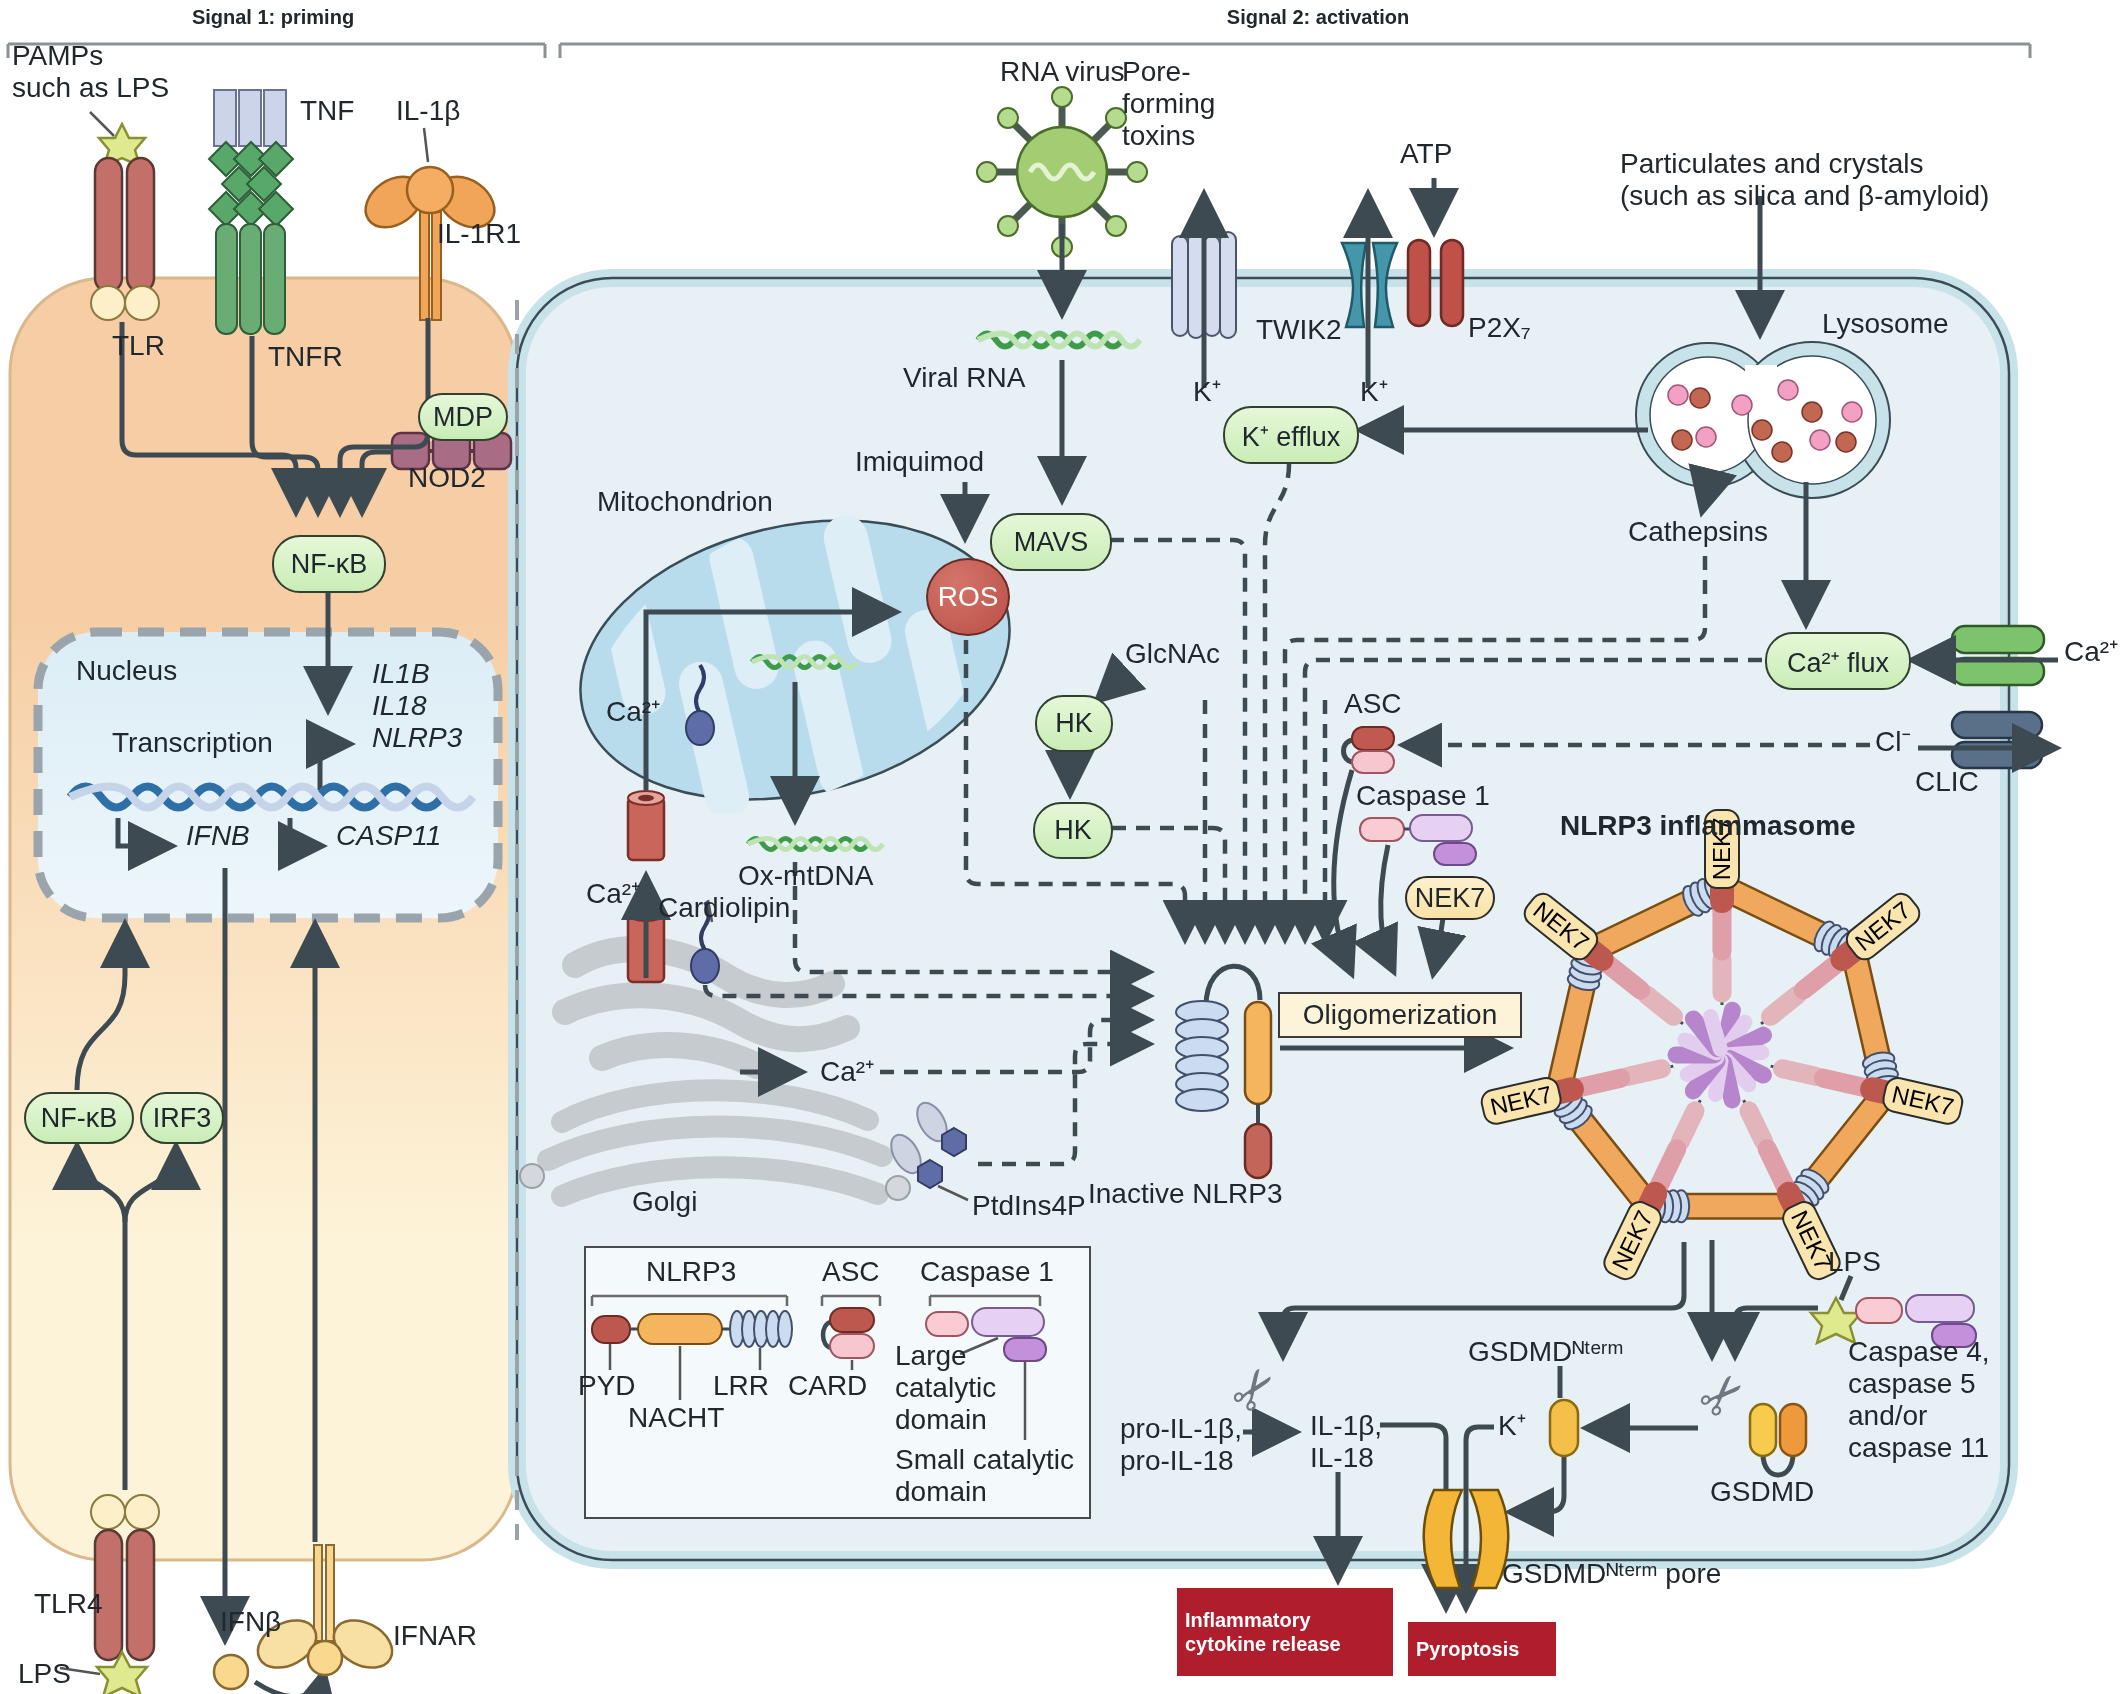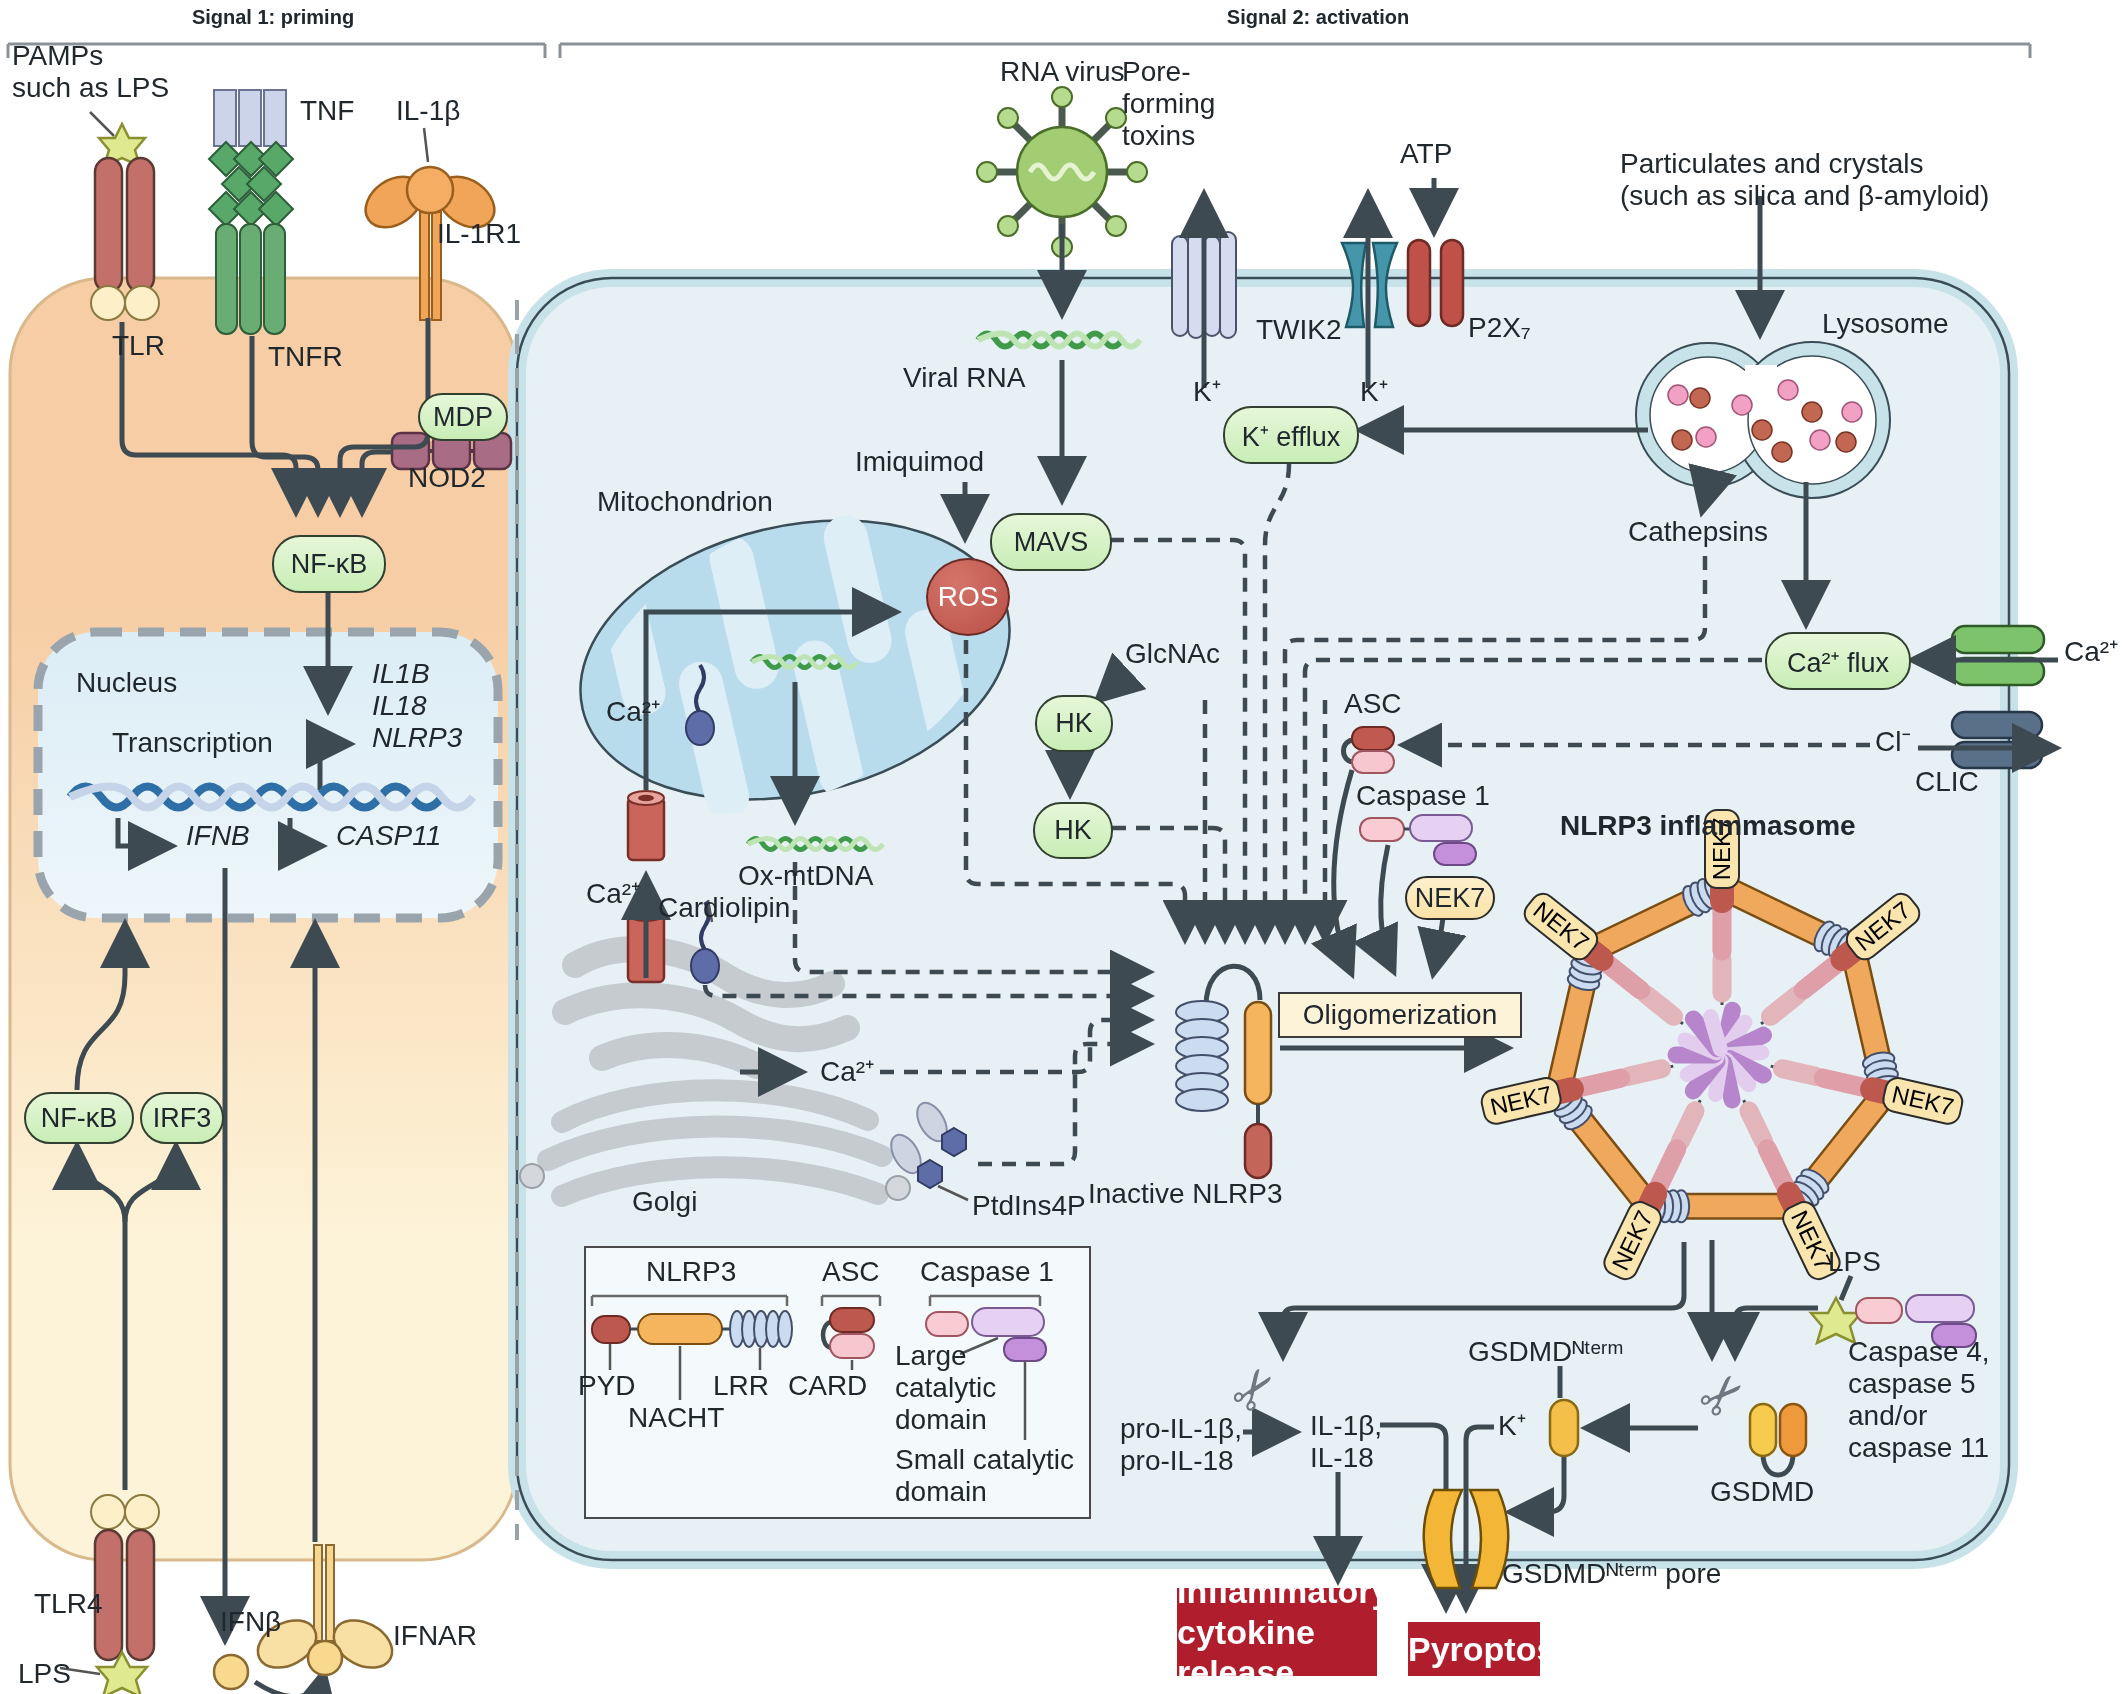--- a/index.html
+++ b/index.html
@@ -11,22 +11,22 @@
   .it{font-style:italic;}
   .ctr{transform:translateX(-50%);text-align:center;}
   .bold{font-weight:bold;}
   .pill{position:absolute;display:flex;align-items:center;justify-content:center;
         font-size:27px;border-radius:28px;z-index:6;
         background:linear-gradient(#e6f7d8,#c9edb6);border:2px solid #31402f;}
   .cream{background:linear-gradient(#fdf0cd,#f9e2a6);border:2px solid #2c2c2c;}
   .box{position:absolute;display:flex;align-items:center;justify-content:center;
        font-size:28px;background:var(--cream-box);border:2px solid #3a3a3a;z-index:6;}
   .redbox{position:absolute;background:var(--red-box);color:#fff;font-weight:bold;
-          font-size:34px;line-height:1.2;display:flex;align-items:center;z-index:7;
-          padding:6px 0;white-space:pre-line;}
+          font-size:20px;line-height:1.2;display:flex;align-items:center;z-index:7;
+          padding:6px 8px;white-space:pre-line;}
   .ros{position:absolute;width:80px;height:74px;border-radius:50%;z-index:6;
        background:radial-gradient(circle at 35% 30%,#d4756a,#b94f46);border:2px solid #6e2a24;
        color:#fff;font-size:28px;display:flex;align-items:center;justify-content:center;}
   .scissors{position:absolute;font-size:54px;color:#6f7780;z-index:8;}
   #watermark{position:absolute;font-size:58px;color:var(--watermark);z-index:9;letter-spacing:2px;}
 </style>
 </head>
 <body>
 
 <div id="page" style="--arrow: #3d4a52; --green-fill: #d9f2c6; --red-box: #b01e2e; --cream: #fbe5ae; --cream-box: #fdf3d9; --watermark: #c6c8ca; --orange-cell: #f6cda4; --orange-cell-light: #fdf3d8; --blue-cell: #e7f1f5; --membrane-band: #c8e2ea; --membrane-line: #3a4d57; --ros-red: #b94f46;">
@@ -546,21 +546,21 @@
 
   <div id="labels-layer">
       <div class="lab" style="left: 12px; top: 40px;">PAMPs
 such as LPS</div>
       <div class="lab" style="left: 300px; top: 95px;">TNF</div>
       <div class="lab" style="left: 396px; top: 95px;">IL-1β</div>
       <div class="lab" style="left: 437px; top: 218px;">IL-1R1</div>
       <div class="lab" style="left: 112px; top: 330px;">TLR</div>
       <div class="lab" style="left: 268px; top: 341px;">TNFR</div>
       <div class="lab" style="left: 408px; top: 462px;">NOD2</div>
-      <div class="lab" style="left: 76px; top: 655px; margin-top: 12px;">Nucleus</div>
+      <div class="lab" style="left: 76px; top: 655px;">Nucleus</div>
       <div class="lab it" style="left: 372px; top: 658px;">IL1B
 IL18
 NLRP3</div>
       <div class="lab" style="left: 112px; top: 727px;">Transcription</div>
       <div class="lab it" style="left: 186px; top: 820px;">IFNB</div>
       <div class="lab it" style="left: 336px; top: 820px;">CASP11</div>
       <div class="lab" style="left: 34px; top: 1588px;">TLR4</div>
       <div class="lab" style="left: 18px; top: 1658px;">LPS</div>
       <div class="lab" style="left: 212px; top: 1606px; margin-left: 8px;">IFNβ</div>
       <div class="lab" style="left: 393px; top: 1620px;">IFNAR</div>

